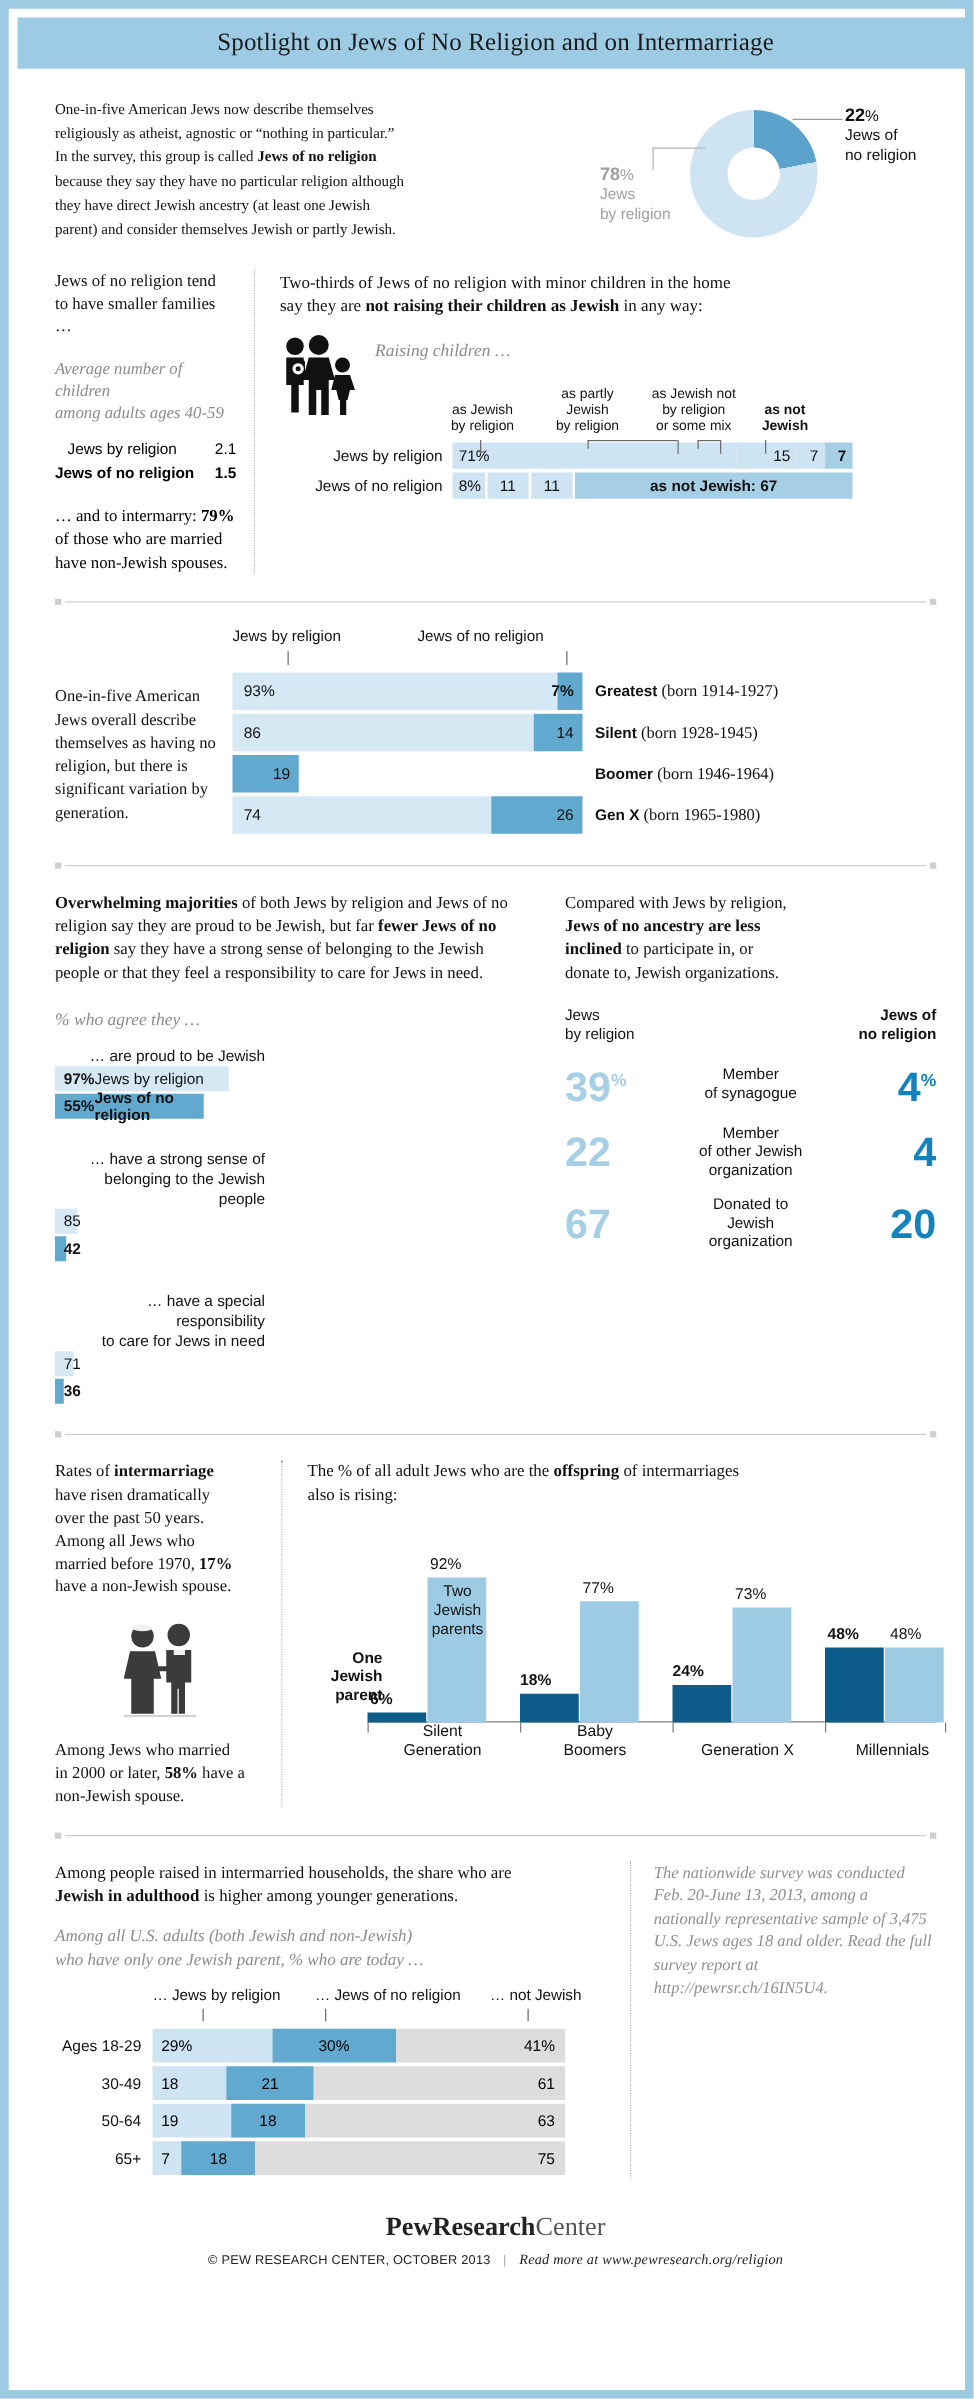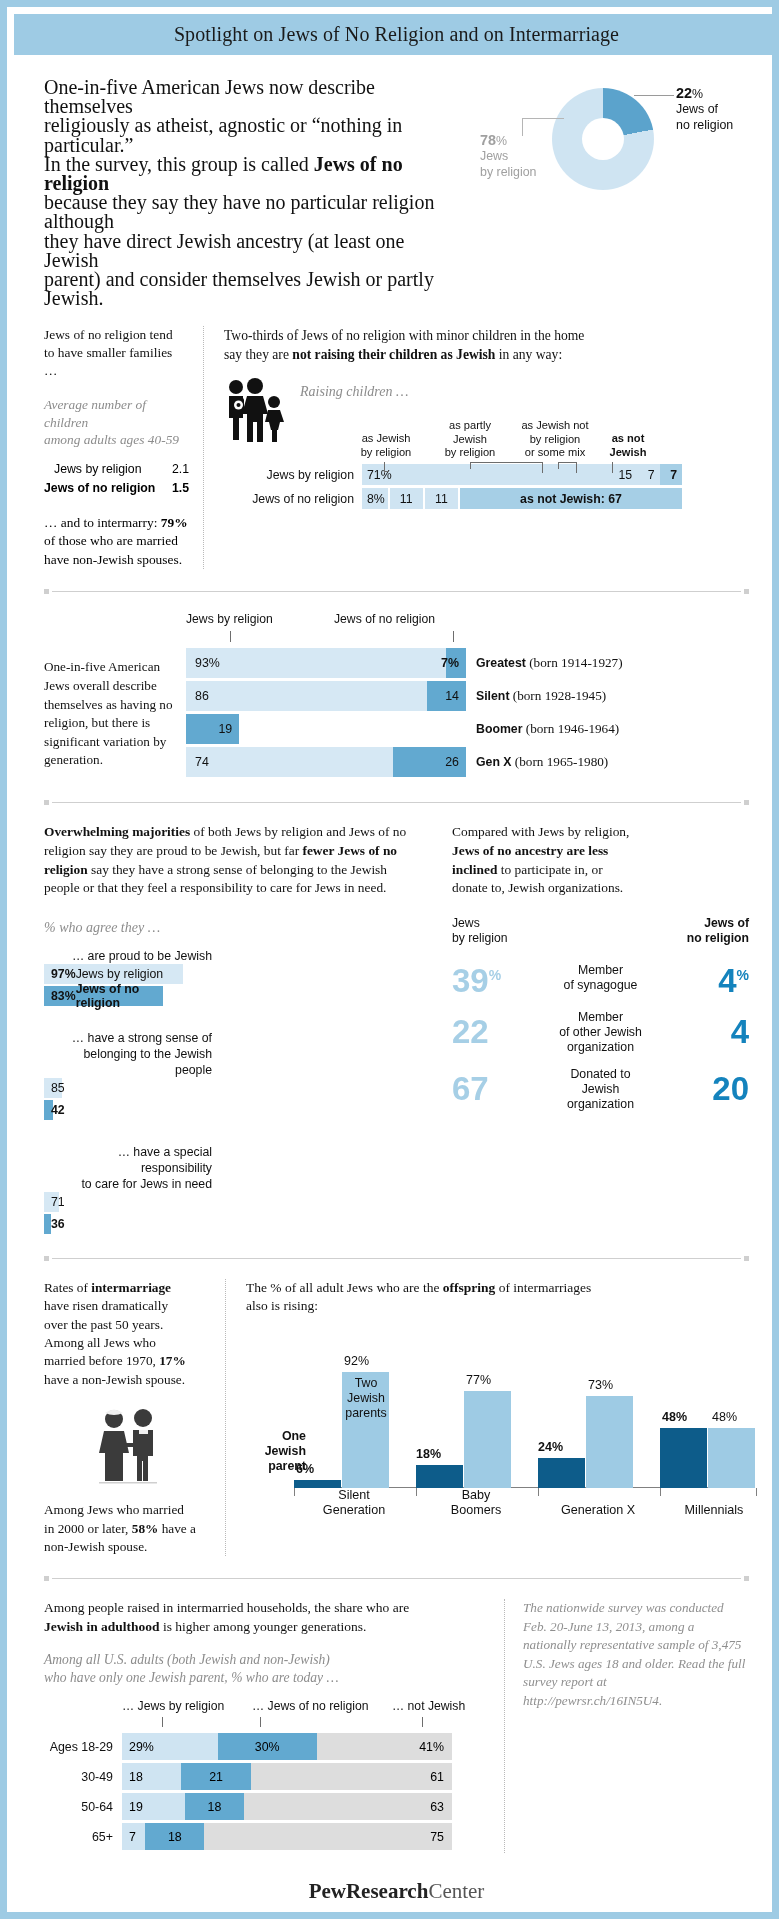--- a/index.html
+++ b/index.html
@@ -46,21 +46,21 @@
   }
 
   .serif { font-family: "Liberation Serif", serif; }
   .ital  { font-style: italic; color: #8c8c8c; }
   .b { font-weight: bold; }
 
   
   .sec1 { display: flex; padding-top: 23px; }
   .sec1-txt {
     width: 400px;
-    font-size: 20px;
+    font-size: 12px;
     line-height: 19.2px;
     color: #111;
   }
   .sec1-chart {
     flex: 1;
     position: relative;
     height: 120px;
   }
   .donut {
     position: absolute;
@@ -420,21 +420,21 @@
        <div class="agrp">
          <div class="q">
            <span>… are proud to be Jewish</span>
          </div>
          <div class="bb">
            <div class="abar top" style="width:97%">
                   <span class="b">97%</span>
                   <span> Jews by religion</span>
                 </div>
            <div class="abar bot" style="width:83%">
-                  <span>83%</span>
+                  <span>55%</span>
                   <span> Jews of no religion</span>
                 </div>
          </div>
        </div>
 
        <div class="agrp" style="margin-top:20px">
          <div class="q">
            <span>… have a strong sense of</span><br>
            <span>belonging to the Jewish people</span>
          </div>

